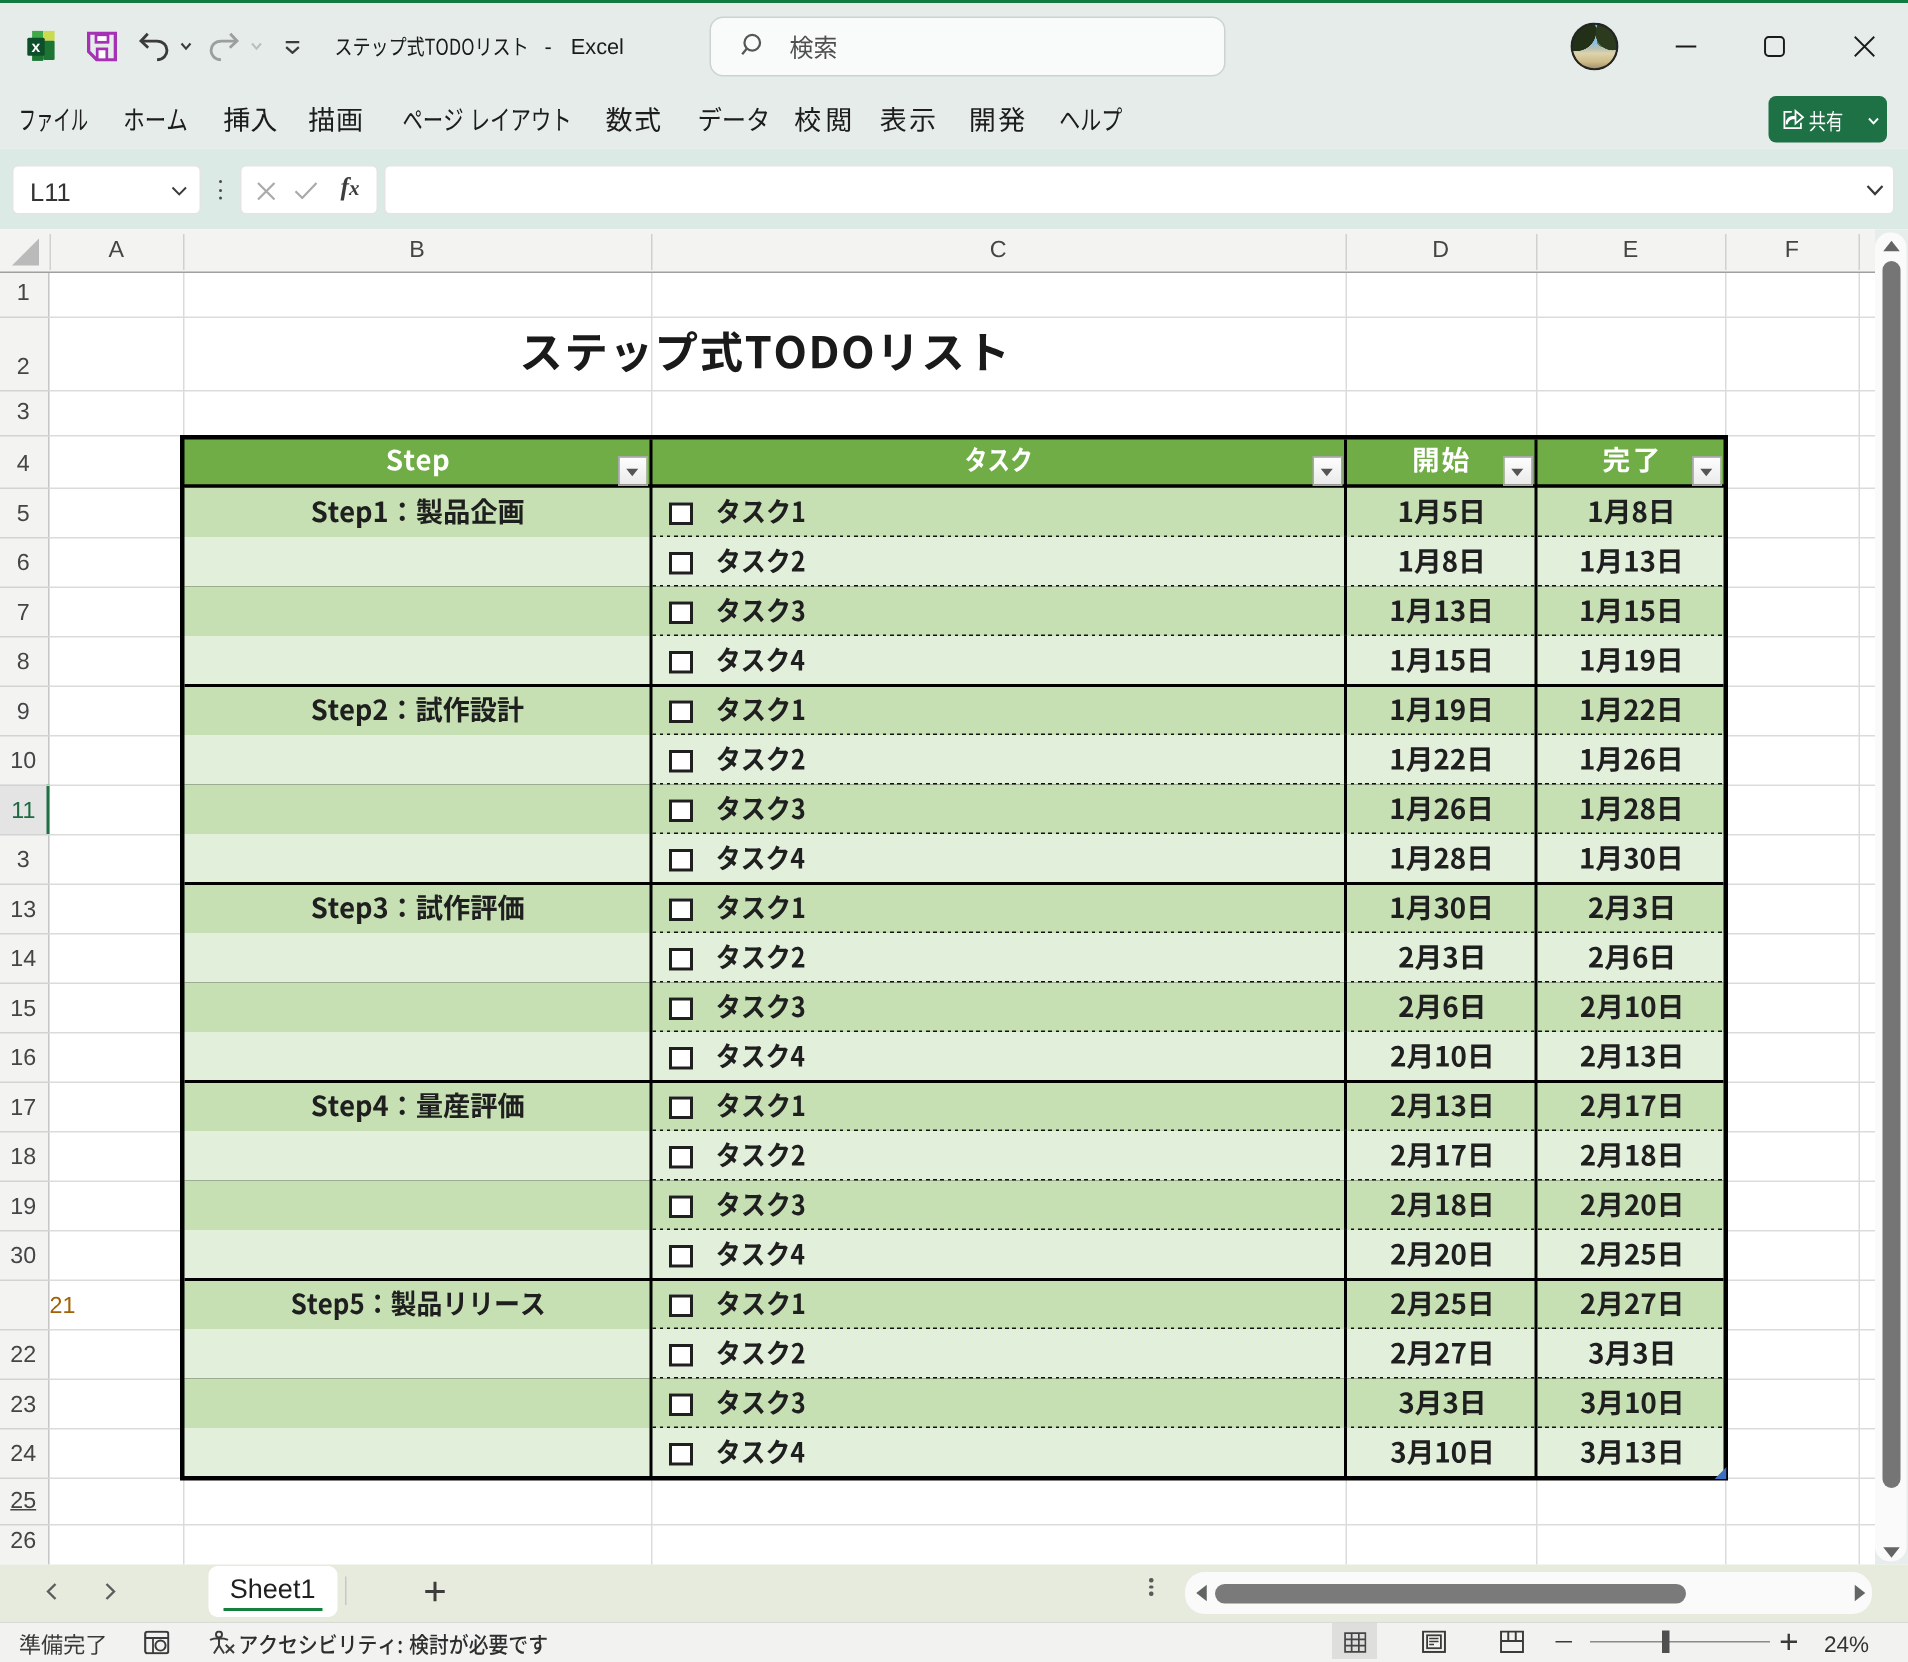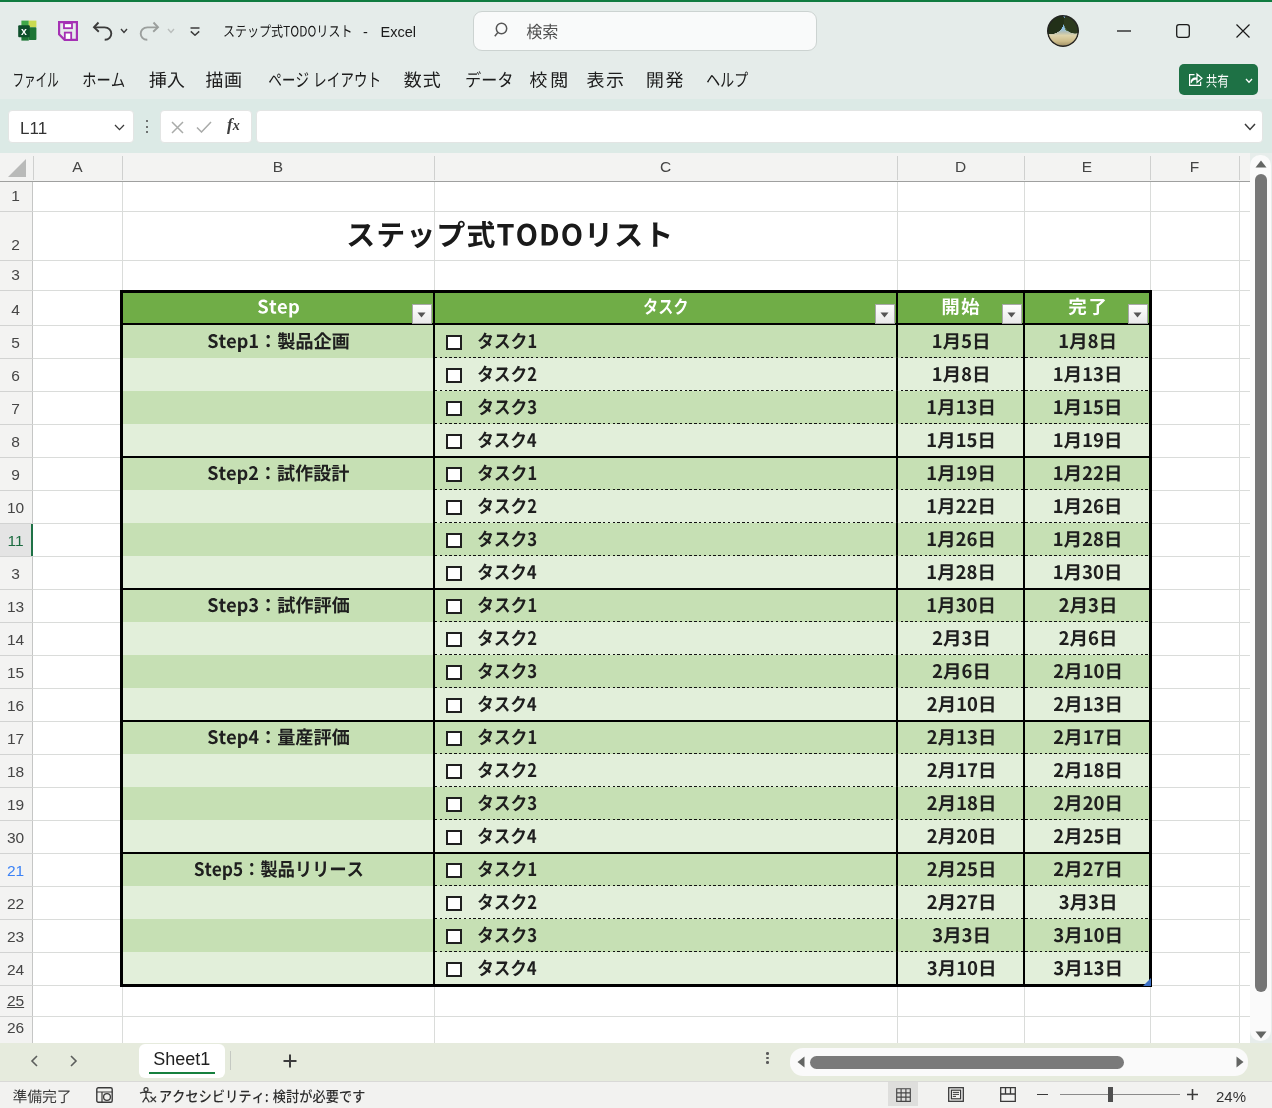--- a/index.html
+++ b/index.html
@@ -112,21 +112,21 @@
 <div style="position:absolute;left:0px;top:526px;width:31px;height:30px;text-align:center;font:15.5px 'Liberation Sans';color:#1c6b40;line-height:30px;">11</div>
 <div style="position:absolute;left:0px;top:559px;width:31px;height:30px;text-align:center;font:15.5px 'Liberation Sans';color:#454545;line-height:30px;">3</div>
 <div style="position:absolute;left:0px;top:592px;width:31px;height:30px;text-align:center;font:15.5px 'Liberation Sans';color:#454545;line-height:30px;">13</div>
 <div style="position:absolute;left:0px;top:625px;width:31px;height:30px;text-align:center;font:15.5px 'Liberation Sans';color:#454545;line-height:30px;">14</div>
 <div style="position:absolute;left:0px;top:658px;width:31px;height:30px;text-align:center;font:15.5px 'Liberation Sans';color:#454545;line-height:30px;">15</div>
 <div style="position:absolute;left:0px;top:691px;width:31px;height:30px;text-align:center;font:15.5px 'Liberation Sans';color:#454545;line-height:30px;">16</div>
 <div style="position:absolute;left:0px;top:724px;width:31px;height:30px;text-align:center;font:15.5px 'Liberation Sans';color:#454545;line-height:30px;">17</div>
 <div style="position:absolute;left:0px;top:757px;width:31px;height:30px;text-align:center;font:15.5px 'Liberation Sans';color:#454545;line-height:30px;">18</div>
 <div style="position:absolute;left:0px;top:790px;width:31px;height:30px;text-align:center;font:15.5px 'Liberation Sans';color:#454545;line-height:30px;">19</div>
 <div style="position:absolute;left:0px;top:823px;width:31px;height:30px;text-align:center;font:15.5px 'Liberation Sans';color:#454545;line-height:30px;">30</div>
-<div style="position:absolute;left:0px;top:856px;width:31px;height:30px;text-align:center;font:15.5px 'Liberation Sans';color:#3b82f6;line-height:30px;">21</div>
+<div style="position:absolute;left:0px;top:856px;width:31px;height:30px;text-align:left;font:15.5px 'Liberation Sans';color:#a16207;line-height:30px;padding-left:33px;">21</div>
 <div style="position:absolute;left:0px;top:889px;width:31px;height:30px;text-align:center;font:15.5px 'Liberation Sans';color:#454545;line-height:30px;">22</div>
 <div style="position:absolute;left:0px;top:922px;width:31px;height:30px;text-align:center;font:15.5px 'Liberation Sans';color:#454545;line-height:30px;">23</div>
 <div style="position:absolute;left:0px;top:955px;width:31px;height:30px;text-align:center;font:15.5px 'Liberation Sans';color:#454545;line-height:30px;">24</div>
 <div style="position:absolute;left:0px;top:986px;width:31px;height:30px;text-align:center;font:15.5px 'Liberation Sans';color:#454545;line-height:30px;text-decoration:underline;">25</div>
 <div style="position:absolute;left:0px;top:1013px;width:31px;height:30px;text-align:center;font:15.5px 'Liberation Sans';color:#454545;line-height:30px;">26</div>
 <div style="position:absolute;left:0px;top:211px;width:33px;height:1px;background:#d2d3d2;"></div>
 <div style="position:absolute;left:33px;top:211px;width:1217px;height:1px;background:#dadcda;"></div>
 <div style="position:absolute;left:0px;top:260px;width:33px;height:1px;background:#d2d3d2;"></div>
 <div style="position:absolute;left:33px;top:260px;width:1217px;height:1px;background:#dadcda;"></div>
 <div style="position:absolute;left:0px;top:290px;width:33px;height:1px;background:#d2d3d2;"></div>

